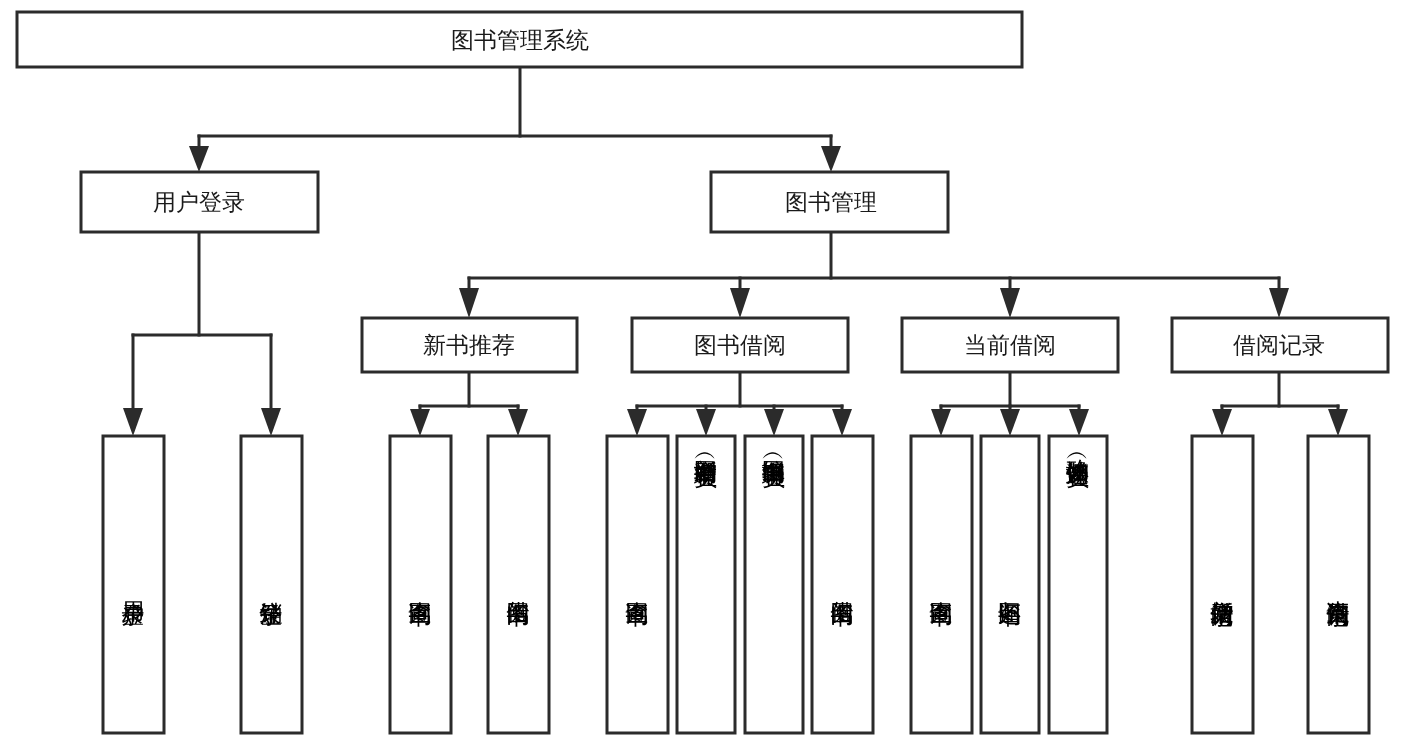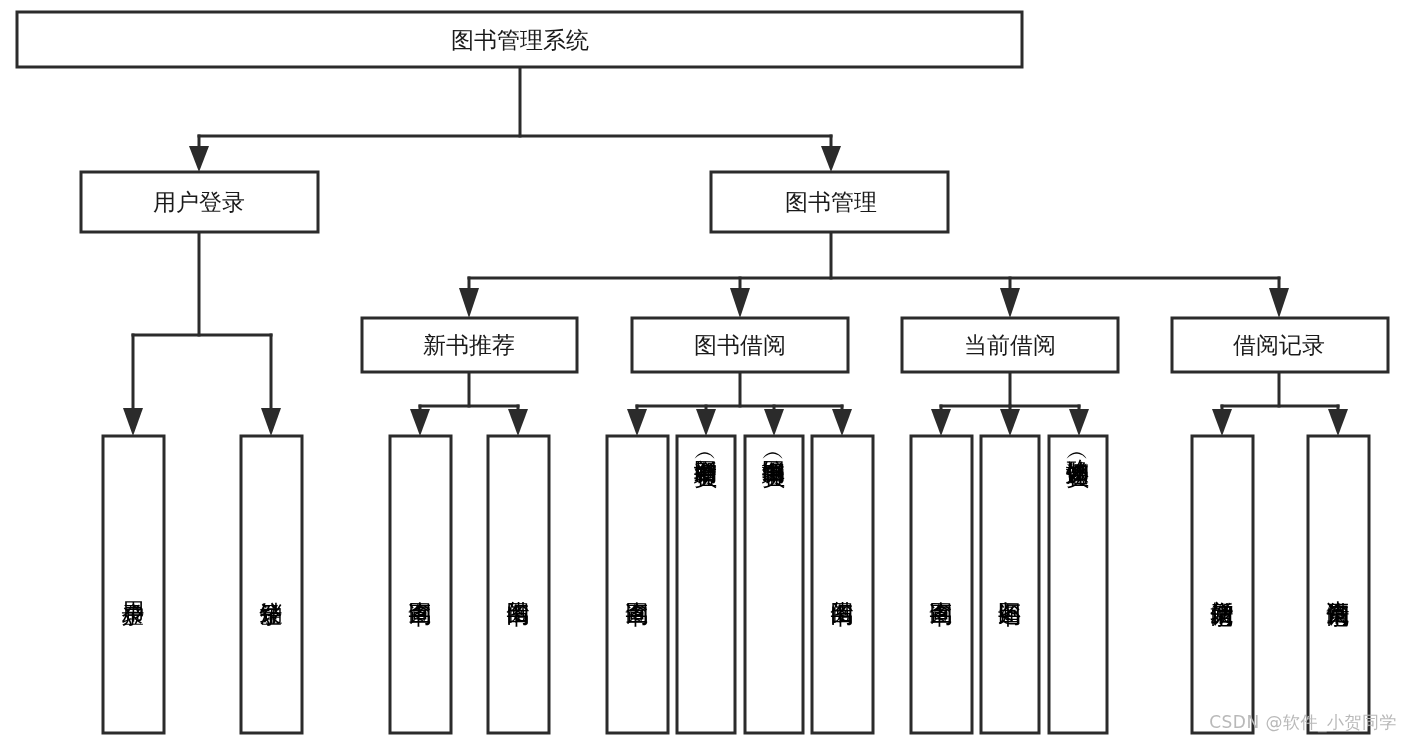--- a/index.html
+++ b/index.html
@@ -235,15 +235,14 @@
     <span class="node-label-v">确认归还（管理员）</span>
   </div>
 
   <div class="vbox-wrap centered" style="left:1192px; top:436px; width:61px; height:297px;">
     <span class="node-label-v">新增借阅记录</span>
   </div>
   <div class="vbox-wrap centered" style="left:1308px; top:436px; width:61px; height:297px;">
     <span class="node-label-v">查询借阅记录</span>
   </div>
 
-  <div class="watermark">CSDN @软件_小贺同学</div>
 
 </div>
 
 </body></html>

